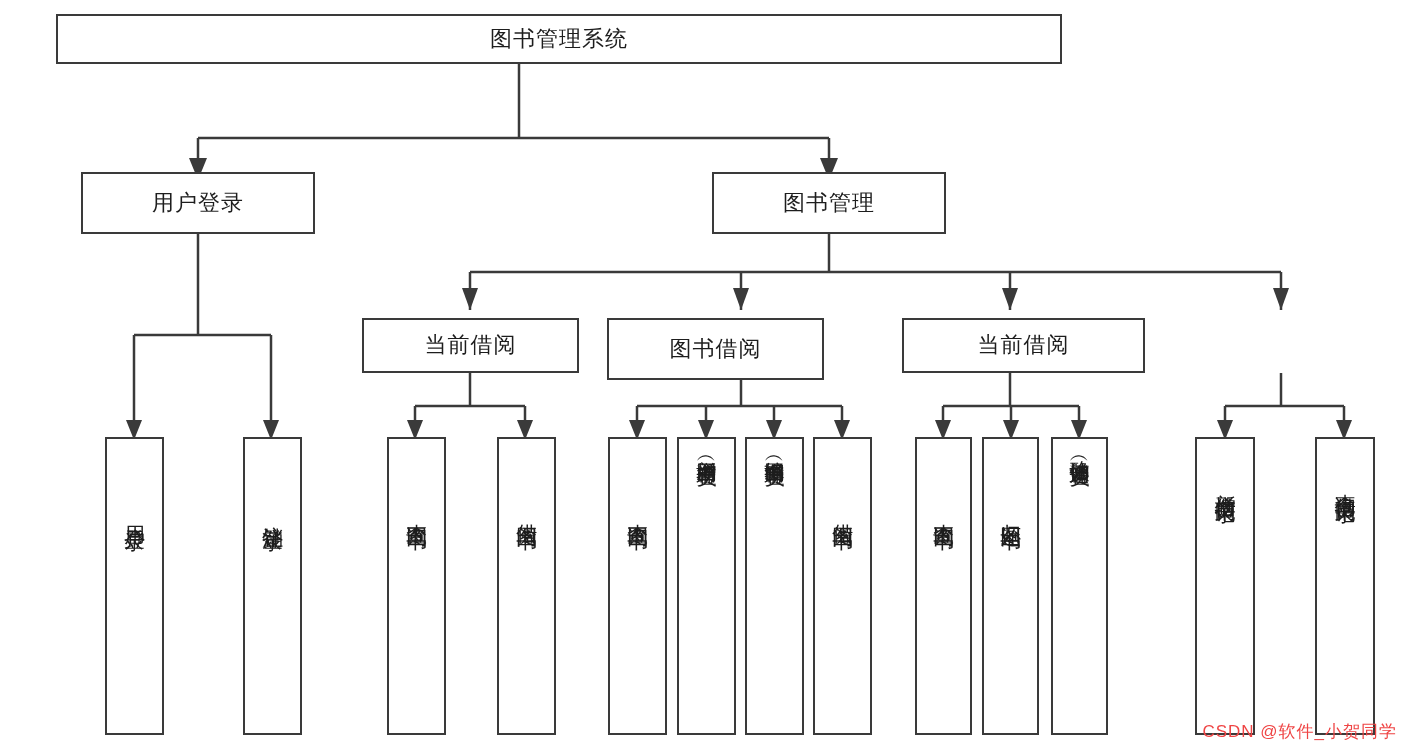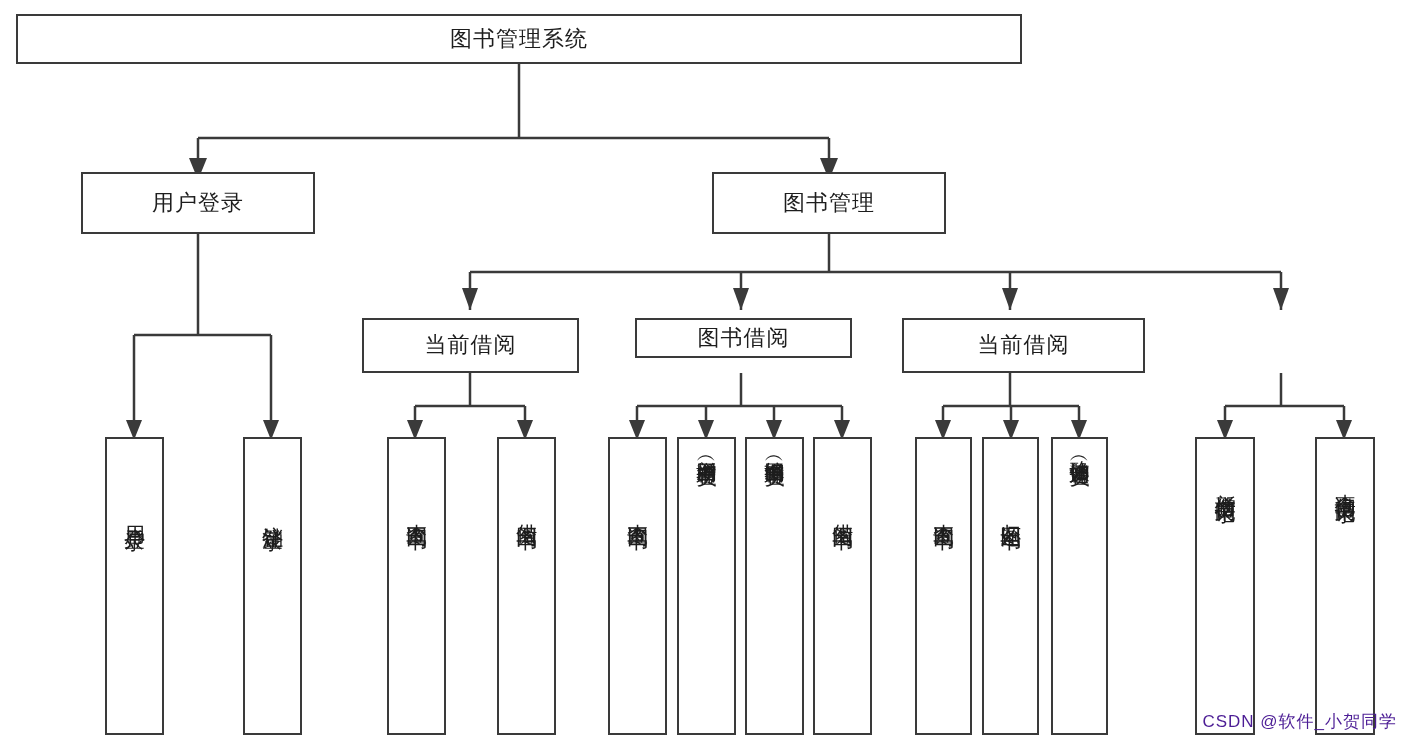--- a/index.html
+++ b/index.html
@@ -36,20 +36,21 @@
     color: #1d1d1d;
   }
   .node.horizontal {
     font-size: 22px;
     letter-spacing: 1px;
     line-height: 1.2;
   }
   .node.root {
     font-size: 22px;
     border-width: 2.5px;
+    margin-left: 40px;
   }
   .node.vertical {
     align-items: flex-start;
     justify-content: center;
     padding-top: 8px;
   }
   .vlabel {
     writing-mode: vertical-rl;
     text-orientation: upright;
     font-size: 21px;
@@ -58,23 +59,23 @@
     white-space: nowrap;
     color: #1d1d1d;
   }
   .vlabel.tall {
     font-size: 20px;
     letter-spacing: 1px;
   }
   .watermark {
     position: absolute;
     right: 8px;
-    bottom: 14px;
+    bottom: 4px;
     font-size: 17px;
-    color: #4c1d95;
+    color: #ef4444;
     letter-spacing: 1px;
     white-space: nowrap;
     z-index: 5;
   }
 </style>
 </head>
 <body>
 
 <div id="canvas">
 
@@ -160,21 +161,21 @@
   <div class="node horizontal" style="left:81px; top:172px; width:234px; height:62px;">
     <span>用户登录</span>
   </div>
   <div class="node horizontal" style="left:712px; top:172px; width:234px; height:62px;">
     <span>图书管理</span>
   </div>
 
   <div class="node horizontal" style="left:362px; top:318px; width:217px; height:55px;">
     <span>当前借阅</span>
   </div>
-  <div class="node horizontal" style="left:635px; top:318px; width:217px; height:40px;text-align:right;">
+  <div class="node horizontal" style="left:607px; top:318px; width:217px; height:62px;text-align:right;">
     <span>图书借阅</span>
   </div>
   <div class="node horizontal" style="left:902px; top:318px; width:243px; height:55px;">
     <span>当前借阅</span>
   </div>
 
   <div class="node vertical" style="left:105px; top:437px; width:59px; height:298px; padding-top:70px;">
     <span class="vlabel">用户登录</span>
   </div>
   <div class="node vertical" style="left:243px; top:437px; width:59px; height:298px; padding-top:70px;">

